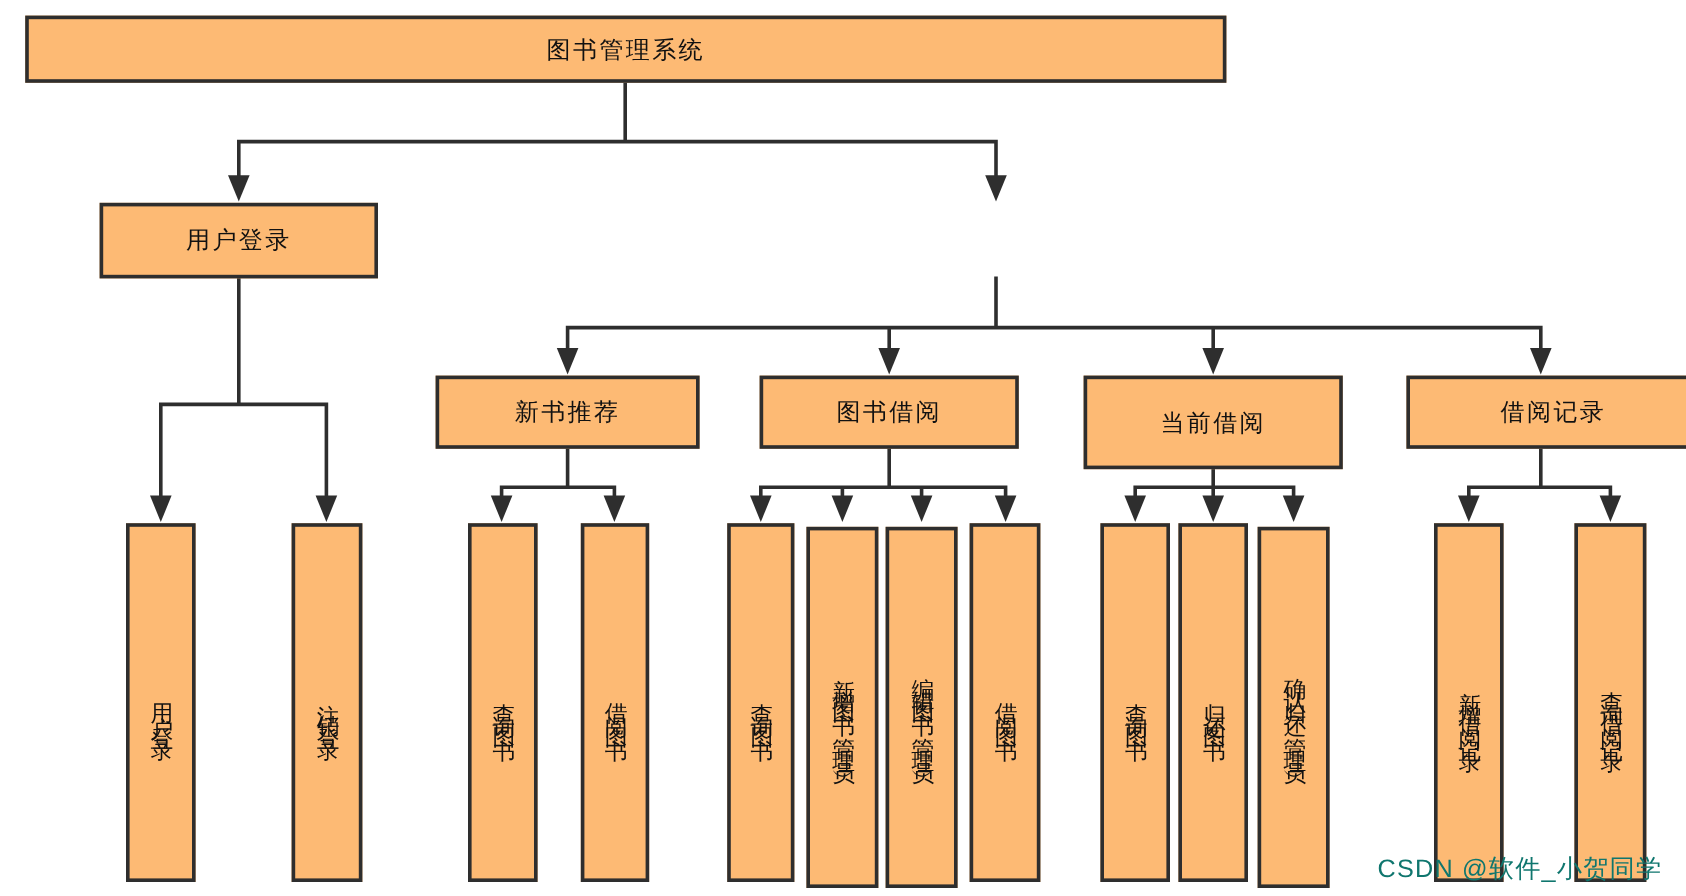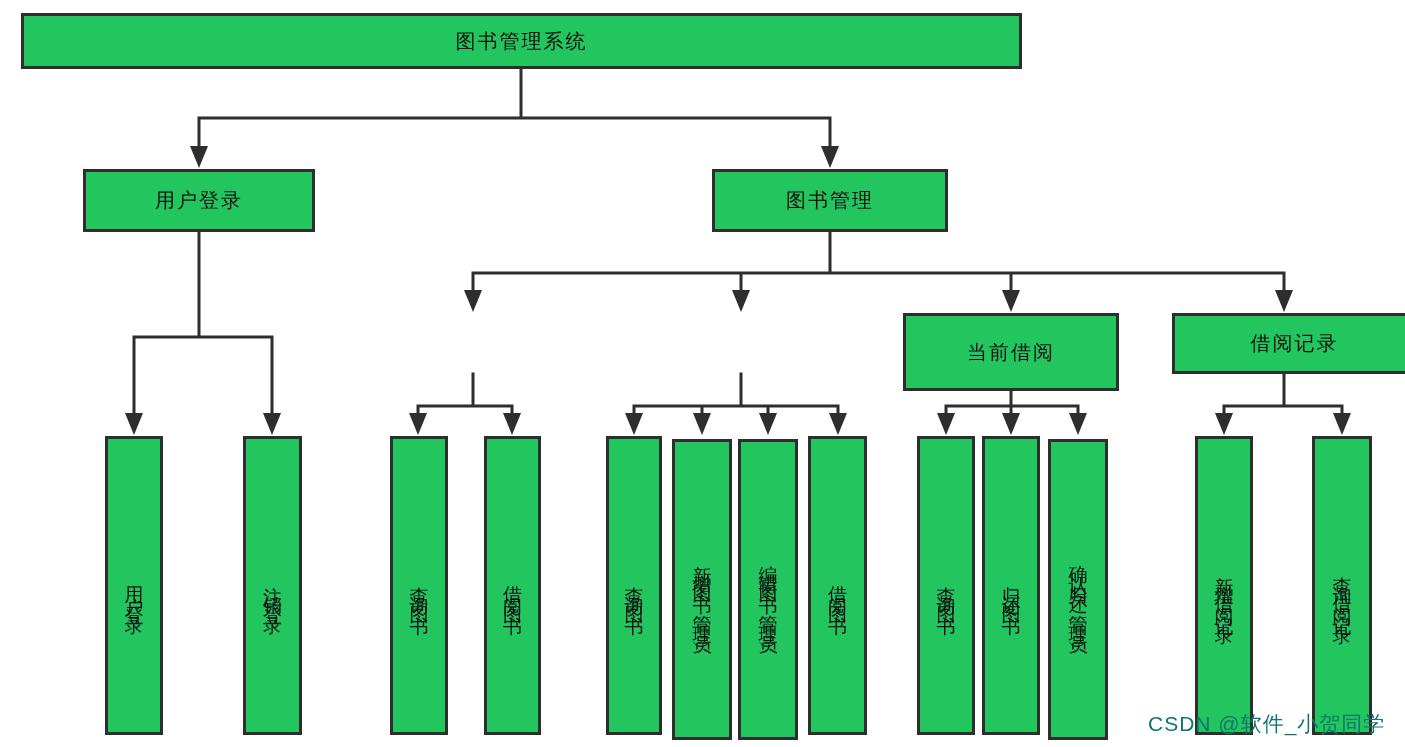--- a/index.html
+++ b/index.html
@@ -8,21 +8,21 @@
     width:1405px;height:747px;
     background:#ffffff;
     font-family:"Liberation Sans","DejaVu Sans",sans-serif;
     overflow:hidden;
   }
   .canvas svg{position:absolute;left:0;top:0;}
   .box{
     position:absolute;
     box-sizing:border-box;
     border:3px solid #2e2e2e;
-    background:#22c55e;
+    background:#fdba74;
     display:flex;align-items:center;justify-content:center;
     color:#111111;
   }
   .box.h{font-size:20px;letter-spacing:2px;white-space:nowrap;}
   .box.v .vtext{
     writing-mode:vertical-rl;
     text-orientation:mixed;
     font-size:19px;
     letter-spacing:10px;
     padding-top:10px;
@@ -72,22 +72,23 @@
       <polygon points="1002,413 1020,413 1011,435"></polygon>
       <polygon points="1069,413 1087,413 1078,435"></polygon>
       <polygon points="1215,413 1233,413 1224,435"></polygon>
       <polygon points="1333,413 1351,413 1342,435"></polygon>
     </g>
   </svg>
 
   <div class="box h" style="left:21px;top:13px;width:1001px;height:56px">图书管理系统</div>
 
   <div class="box h" style="left:83px;top:169px;width:232px;height:63px">用户登录</div>
-  <div class="box h" style="left:712px;top:169px;width:236px;height:63px">图书管理</div>
 
+  <div class="box h" style="left:363px;top:313px;width:220px;height:61px">新书推荐</div>
+  <div class="box h" style="left:633px;top:313px;width:216px;height:61px">图书借阅</div>
   <div class="box h" style="left:903px;top:313px;width:216px;height:78px">当前借阅</div>
   <div class="box h" style="left:1172px;top:313px;width:245px;height:61px">借阅记录</div>
 
   <div class="box v" style="left:105px;top:436px;width:58px;height:299px">
     <span class="vtext">用户登录</span>
   </div>
   <div class="box v" style="left:243px;top:436px;width:59px;height:299px">
     <span class="vtext">注销登录</span>
   </div>
 

